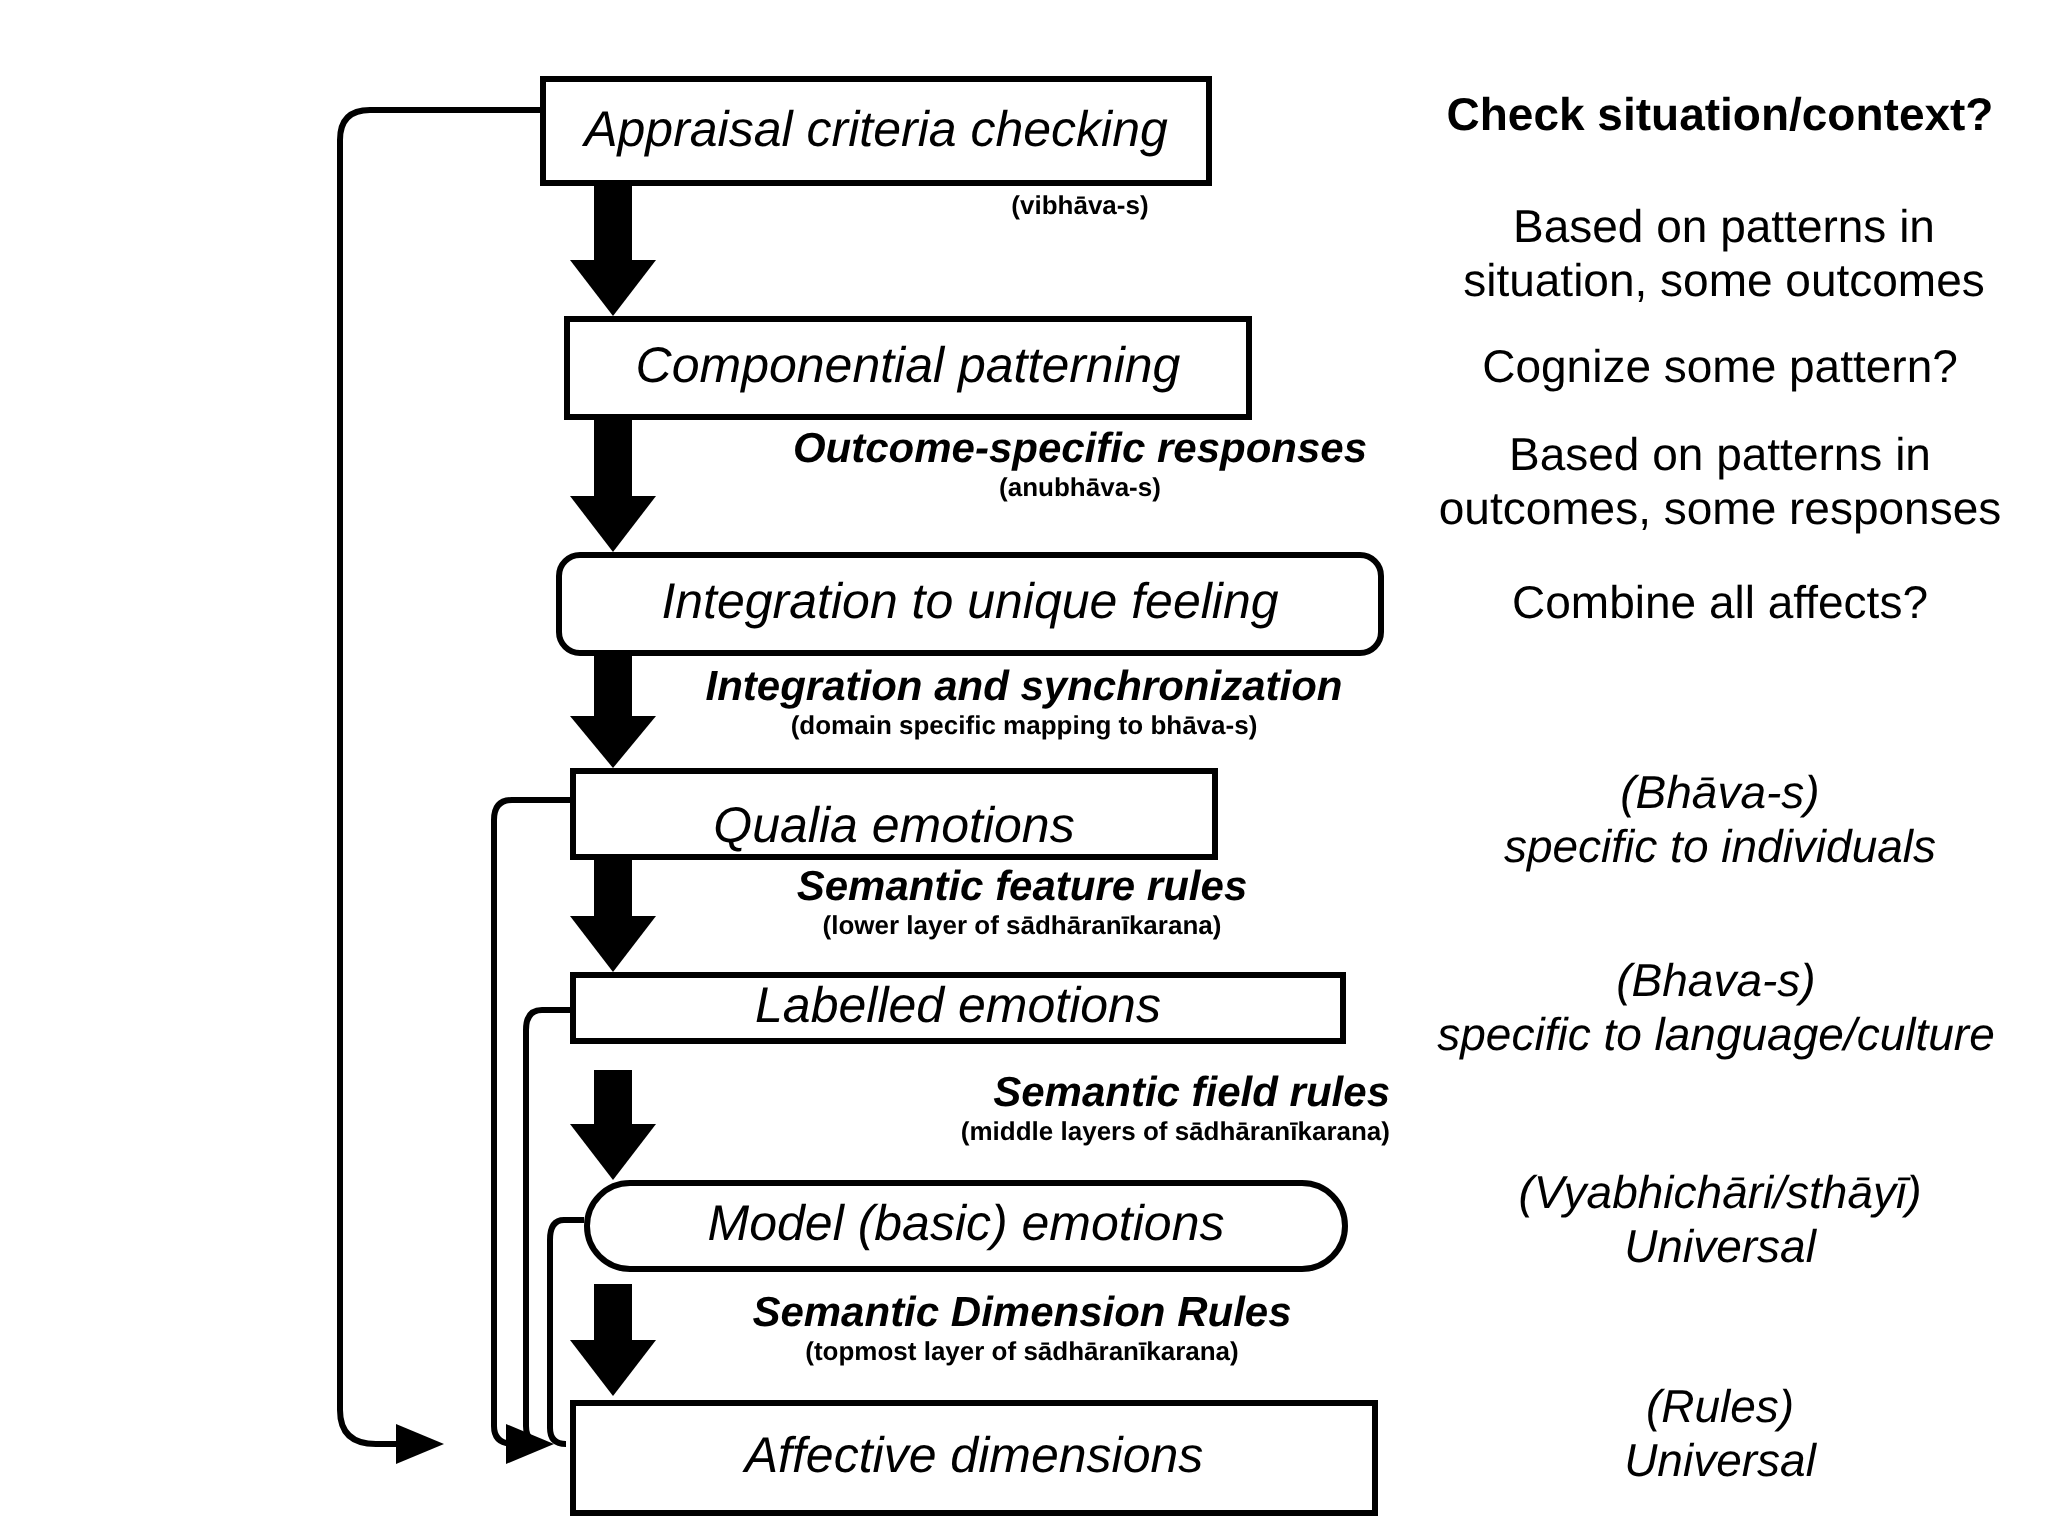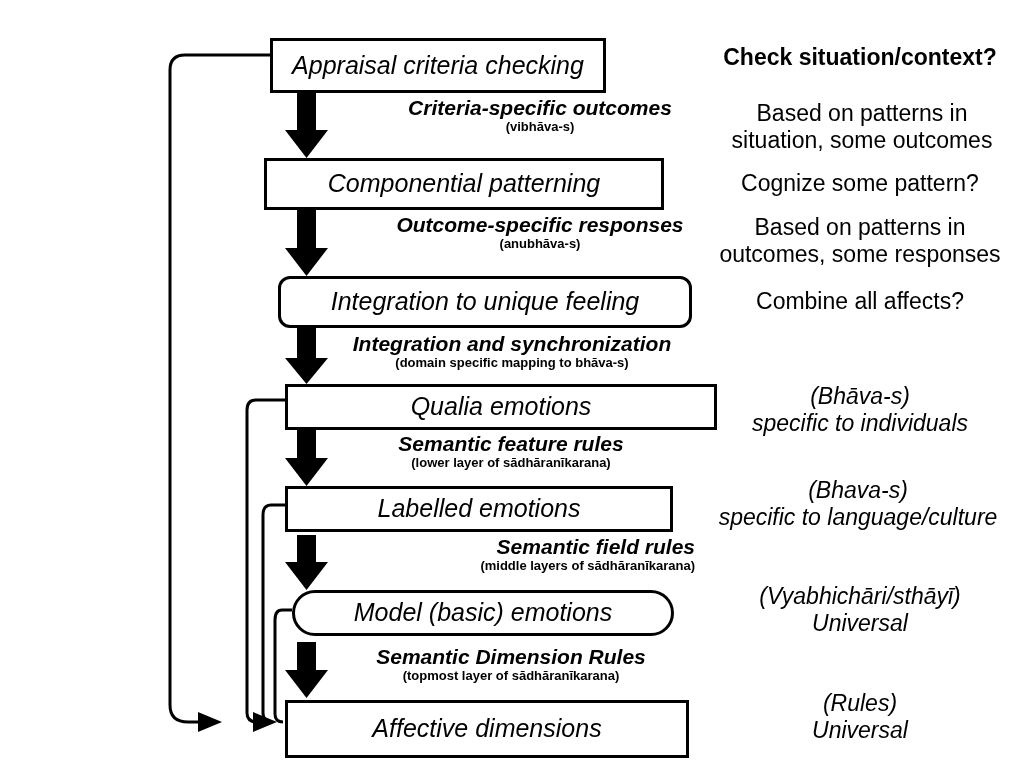--- a/index.html
+++ b/index.html
@@ -116,46 +116,45 @@
     <g>
       <rect x="297" y="642" width="19" height="38" fill="#000"></rect>
       <polygon points="285,670 328,670 306.5,698" fill="#000"></polygon>
     </g>
   </svg>
 
   <div class="box" style="left:270px; top:38px; width:336px; height:55px;">
     <span>Appraisal criteria checking</span>
   </div>
 
-  <div class="box" style="left:264px; top:158px; width:400px; height:52px;">
+  <div class="box" style="left:282px; top:158px; width:344px; height:52px;">
     <span>Componential patterning</span>
   </div>
 
   <div class="box" style="left:278px; top:276px; width:414px; height:52px;border-radius:12px;">
     <span>Integration to unique feeling</span>
   </div>
 
-  <div class="box" style="left:285px; top:384px; width:432px; height:46px;">
+  <div class="box" style="left:285px; top:384px; width:324px; height:46px;align-items:flex-end;">
     <span>Qualia emotions</span>
   </div>
 
-  <div class="box" style="left:285px; top:486px; width:388px; height:46px;">
+  <div class="box" style="left:285px; top:486px; width:388px; height:36px;">
     <span>Labelled emotions</span>
   </div>
 
   <div class="box" style="left:292px; top:590px; width:382px; height:46px;border-radius:23px;">
     <span>Model (basic) emotions</span>
   </div>
 
   <div class="box" style="left:285px; top:700px; width:404px; height:58px;">
     <span>Affective dimensions</span>
   </div>
 
   <div class="arrow-label" style="left:330px; top:96px; width:420px;">
-    <span class="l1">Criteria-specific outcomes</span>
     <span class="l2">(vibhāva-s)</span>
   </div>
 
   <div class="arrow-label" style="left:325px; top:332px; width:374px;">
     <span class="l1">Integration and synchronization</span>
     <span class="l2">(domain specific mapping to bhāva-s)</span>
   </div>
 
   <div class="arrow-label" style="left:330px; top:213px; width:420px;">
     <span class="l1">Outcome-specific responses</span>

